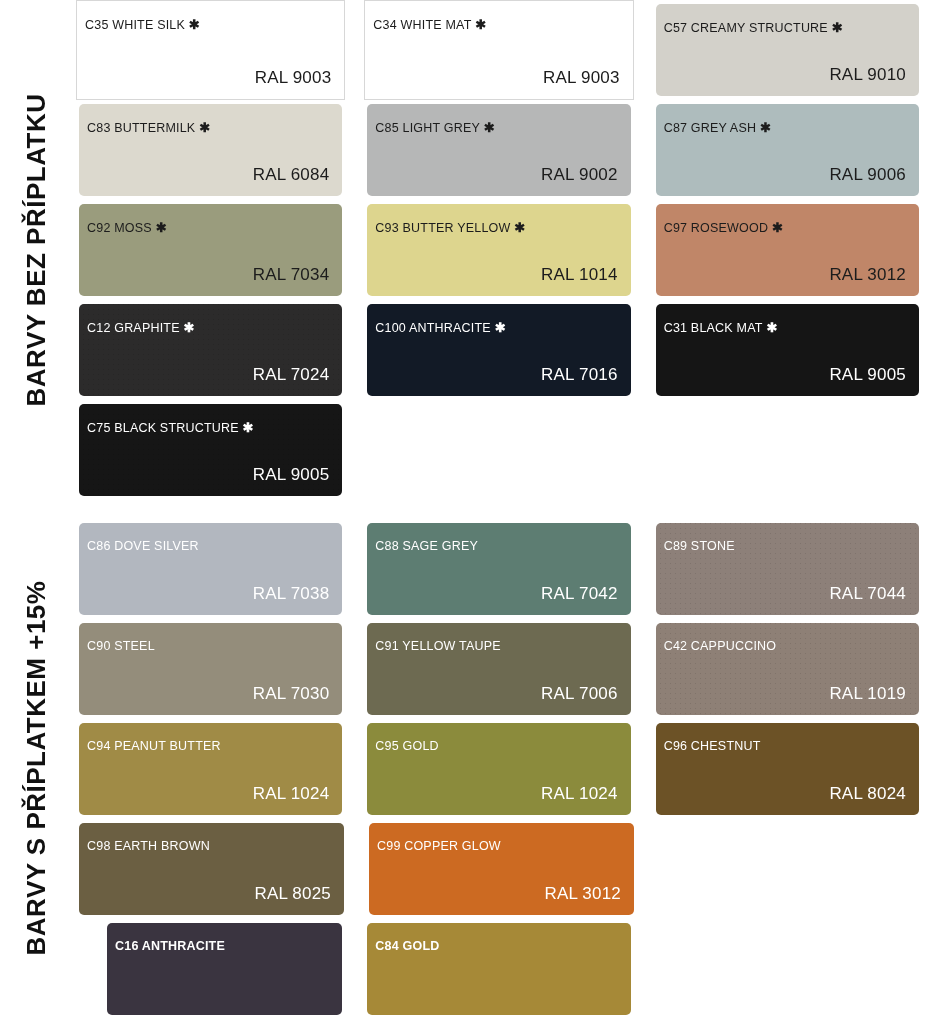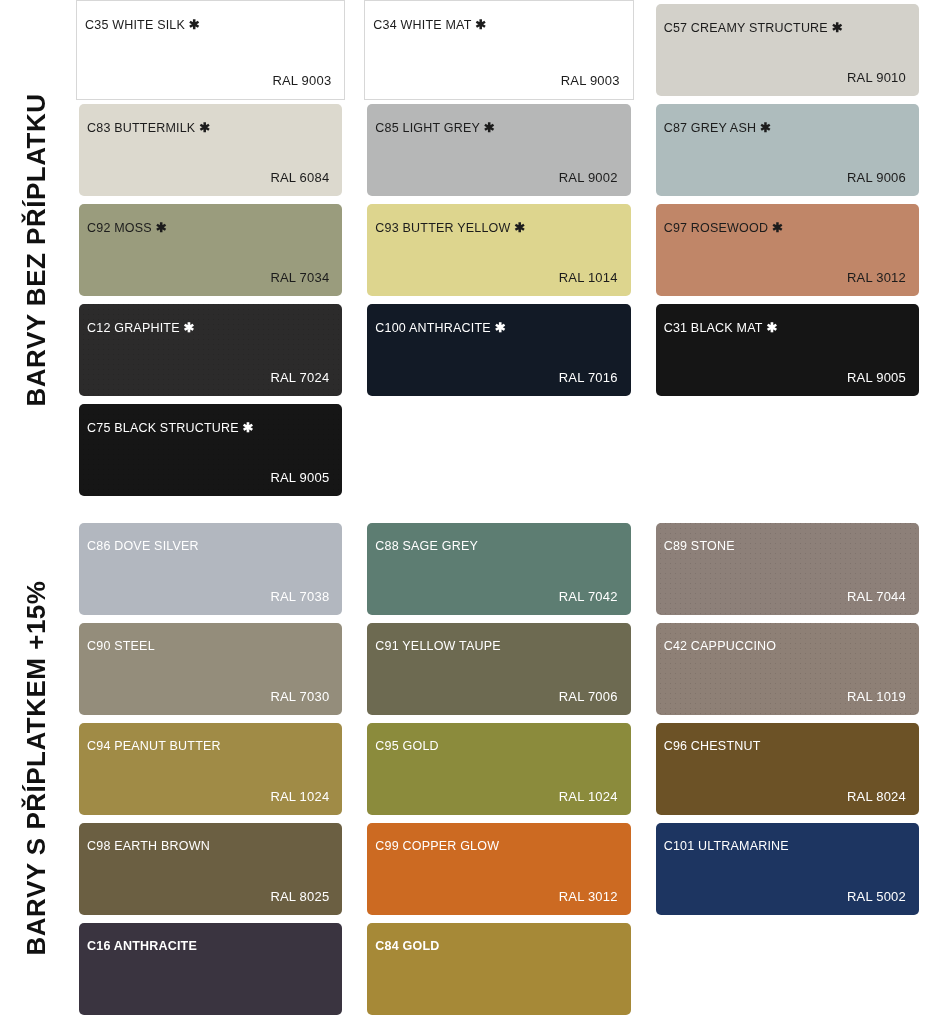--- a/index.html
+++ b/index.html
@@ -94,21 +94,21 @@
     top: 16px;
     font-size: 12.5px;
     letter-spacing: 0.2px;
     font-weight: 400;
     white-space: nowrap;
   }
   .swatch .ral {
     position: absolute;
     right: 13px;
     bottom: 11px;
-    font-size: 13px;
+    font-size: 17px;
     letter-spacing: 0.2px;
     font-weight: 400;
     white-space: nowrap;
   }
   .swatch .star { font-weight: 700; font-size: 13px; }
 
   .swatch.dark .name,
   .swatch.dark .ral { color: #ffffff; }
   .swatch.light .name,
   .swatch.light .ral { color: #1c1c1c; }
@@ -302,30 +302,24 @@
             <div class="name">C98 EARTH BROWN</div>
             <div class="ral">RAL 8025</div>
           </div>
         </div>
         <div class="cell">
           <div class="swatch dark" style="background: rgb(204, 106, 34);">
             <div class="name">C99 COPPER GLOW</div>
             <div class="ral">RAL 3012</div>
           </div>
         </div>
-        <div class="cell">
-          <div class="swatch dark" style="background: rgb(29, 53, 97);">
-            <div class="name">C101 ULTRAMARINE</div>
-            <div class="ral">RAL 5002</div>
-          </div>
-        </div>
-      </div>
-      <div class="row">
-        <div class="cell">
-          <div class="swatch dark bold" style="background: rgb(58, 52, 64);">
+      </div>
+      <div class="row">
+        <div class="cell">
+          <div class="swatch dark bold" style="background: rgb(58, 52, 64); margin-left: 28px;">
             <div class="name">C16 ANTHRACITE</div>
           </div>
         </div>
         <div class="cell">
           <div class="swatch dark bold" style="background: rgb(166, 137, 55);">
             <div class="name">C84 GOLD</div>
           </div>
         </div>
         <div class="cell empty"></div>
       </div>

